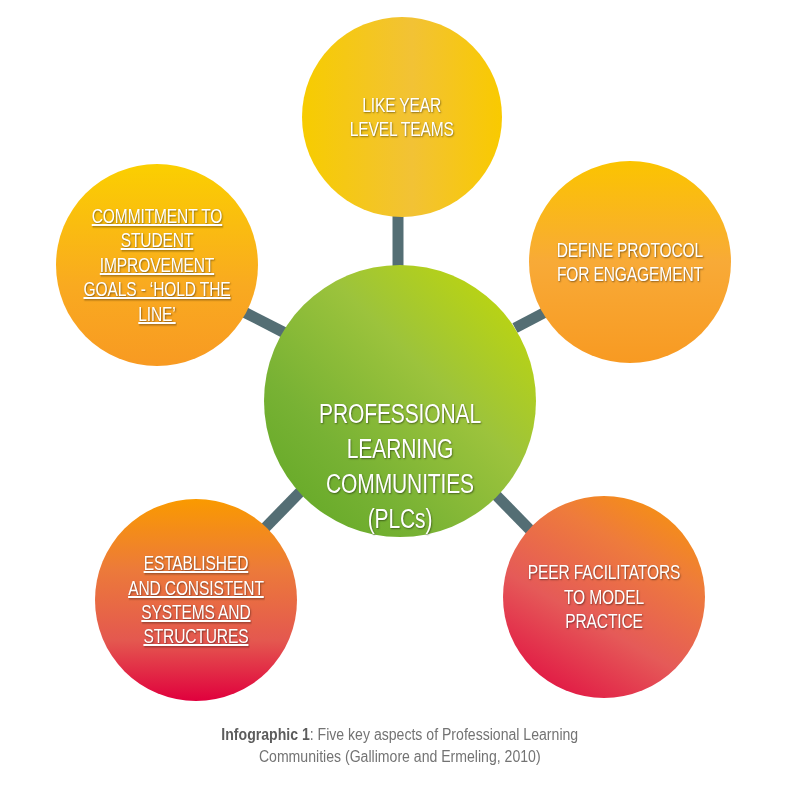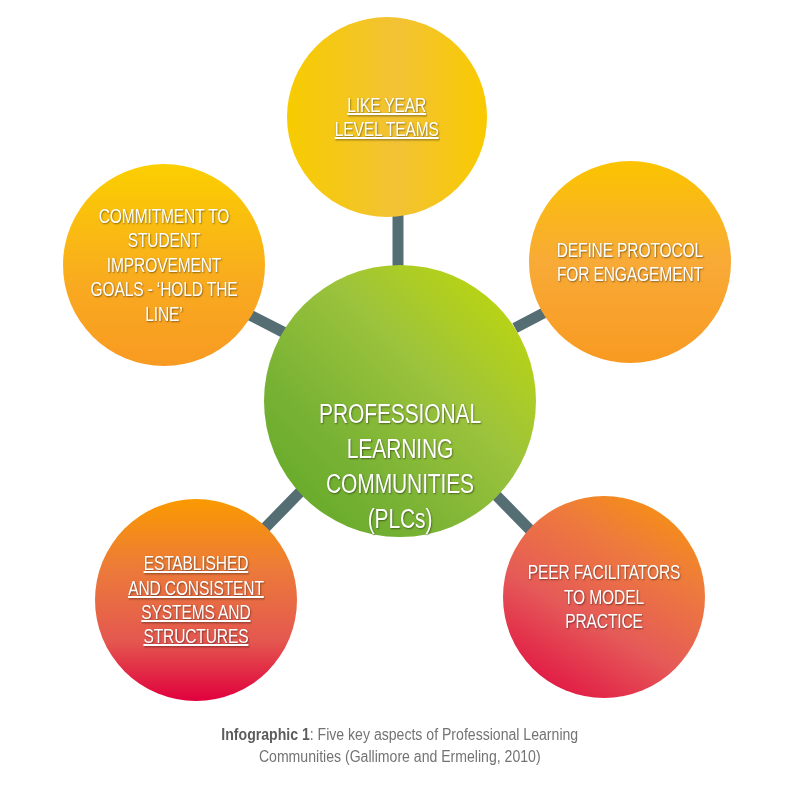--- a/index.html
+++ b/index.html
@@ -8,22 +8,22 @@
   .circle {
     position:absolute; border-radius:50%;
     display:flex; align-items:center; justify-content:center; text-align:center;
     color:#ffffff; font-family:"Liberation Sans", sans-serif; font-weight:normal;
     text-shadow: 1px 1px 2px rgba(0,0,0,0.45);
     transform-origin:center;
   }
   .circle .label { white-space:pre-line; transform:scaleX(0.78); display:block; line-height:1.22; letter-spacing:-0.2px; }
   .sm .label { font-size:20px; }
   .center .label { font-size:27px; line-height:1.3; }
-  .c-top { left:287px; top:17px; width:200px; height:200px; background:linear-gradient(90deg,#f7cc00 0%,#f2c235 55%,#f9ca00 100%);text-decoration:underline; }
-  .c-left { left:63px; top:164px; width:202px; height:202px; background:linear-gradient(180deg,#fbcf00 0%,#f9aa20 60%,#f89a22 100%); }
+  .c-top { left:302px; top:17px; width:200px; height:200px; background:linear-gradient(90deg,#f7cc00 0%,#f2c235 55%,#f9ca00 100%); }
+  .c-left { left:56px; top:164px; width:202px; height:202px; background:linear-gradient(180deg,#fbcf00 0%,#f9aa20 60%,#f89a22 100%);text-decoration:underline; }
   .c-right { left:529px; top:161px; width:202px; height:202px; background:linear-gradient(180deg,#fbc400 0%,#f8aa37 50%,#f89a22 100%); }
   .c-center { left:264px; top:265px; width:272px; height:272px; background:linear-gradient(225deg,#c7db00 0%,#9cc33c 40%,#78b234 70%,#5ea623 100%);align-items:flex-end; }
   .c-bl { left:95px; top:499px; width:202px; height:202px; background:linear-gradient(180deg,#fa9a00 0%,#ec7a3a 35%,#e4584f 70%,#e0003d 100%);text-decoration:underline; }
   .c-br { left:503px; top:496px; width:202px; height:202px; background:linear-gradient(30deg,#e0003d 0%,#e55a58 40%,#ee7b3c 70%,#f99a00 100%); }
   .caption { position:absolute; left:0; top:724px; width:800px; text-align:center; color:#737373; font-size:16px; line-height:22px; }
   .caption .inner { display:inline-block; transform:scaleX(0.88); }
   .caption .strong { color:#5c5c5c; font-weight:bold; }
 </style>
 </head>
 <body>

